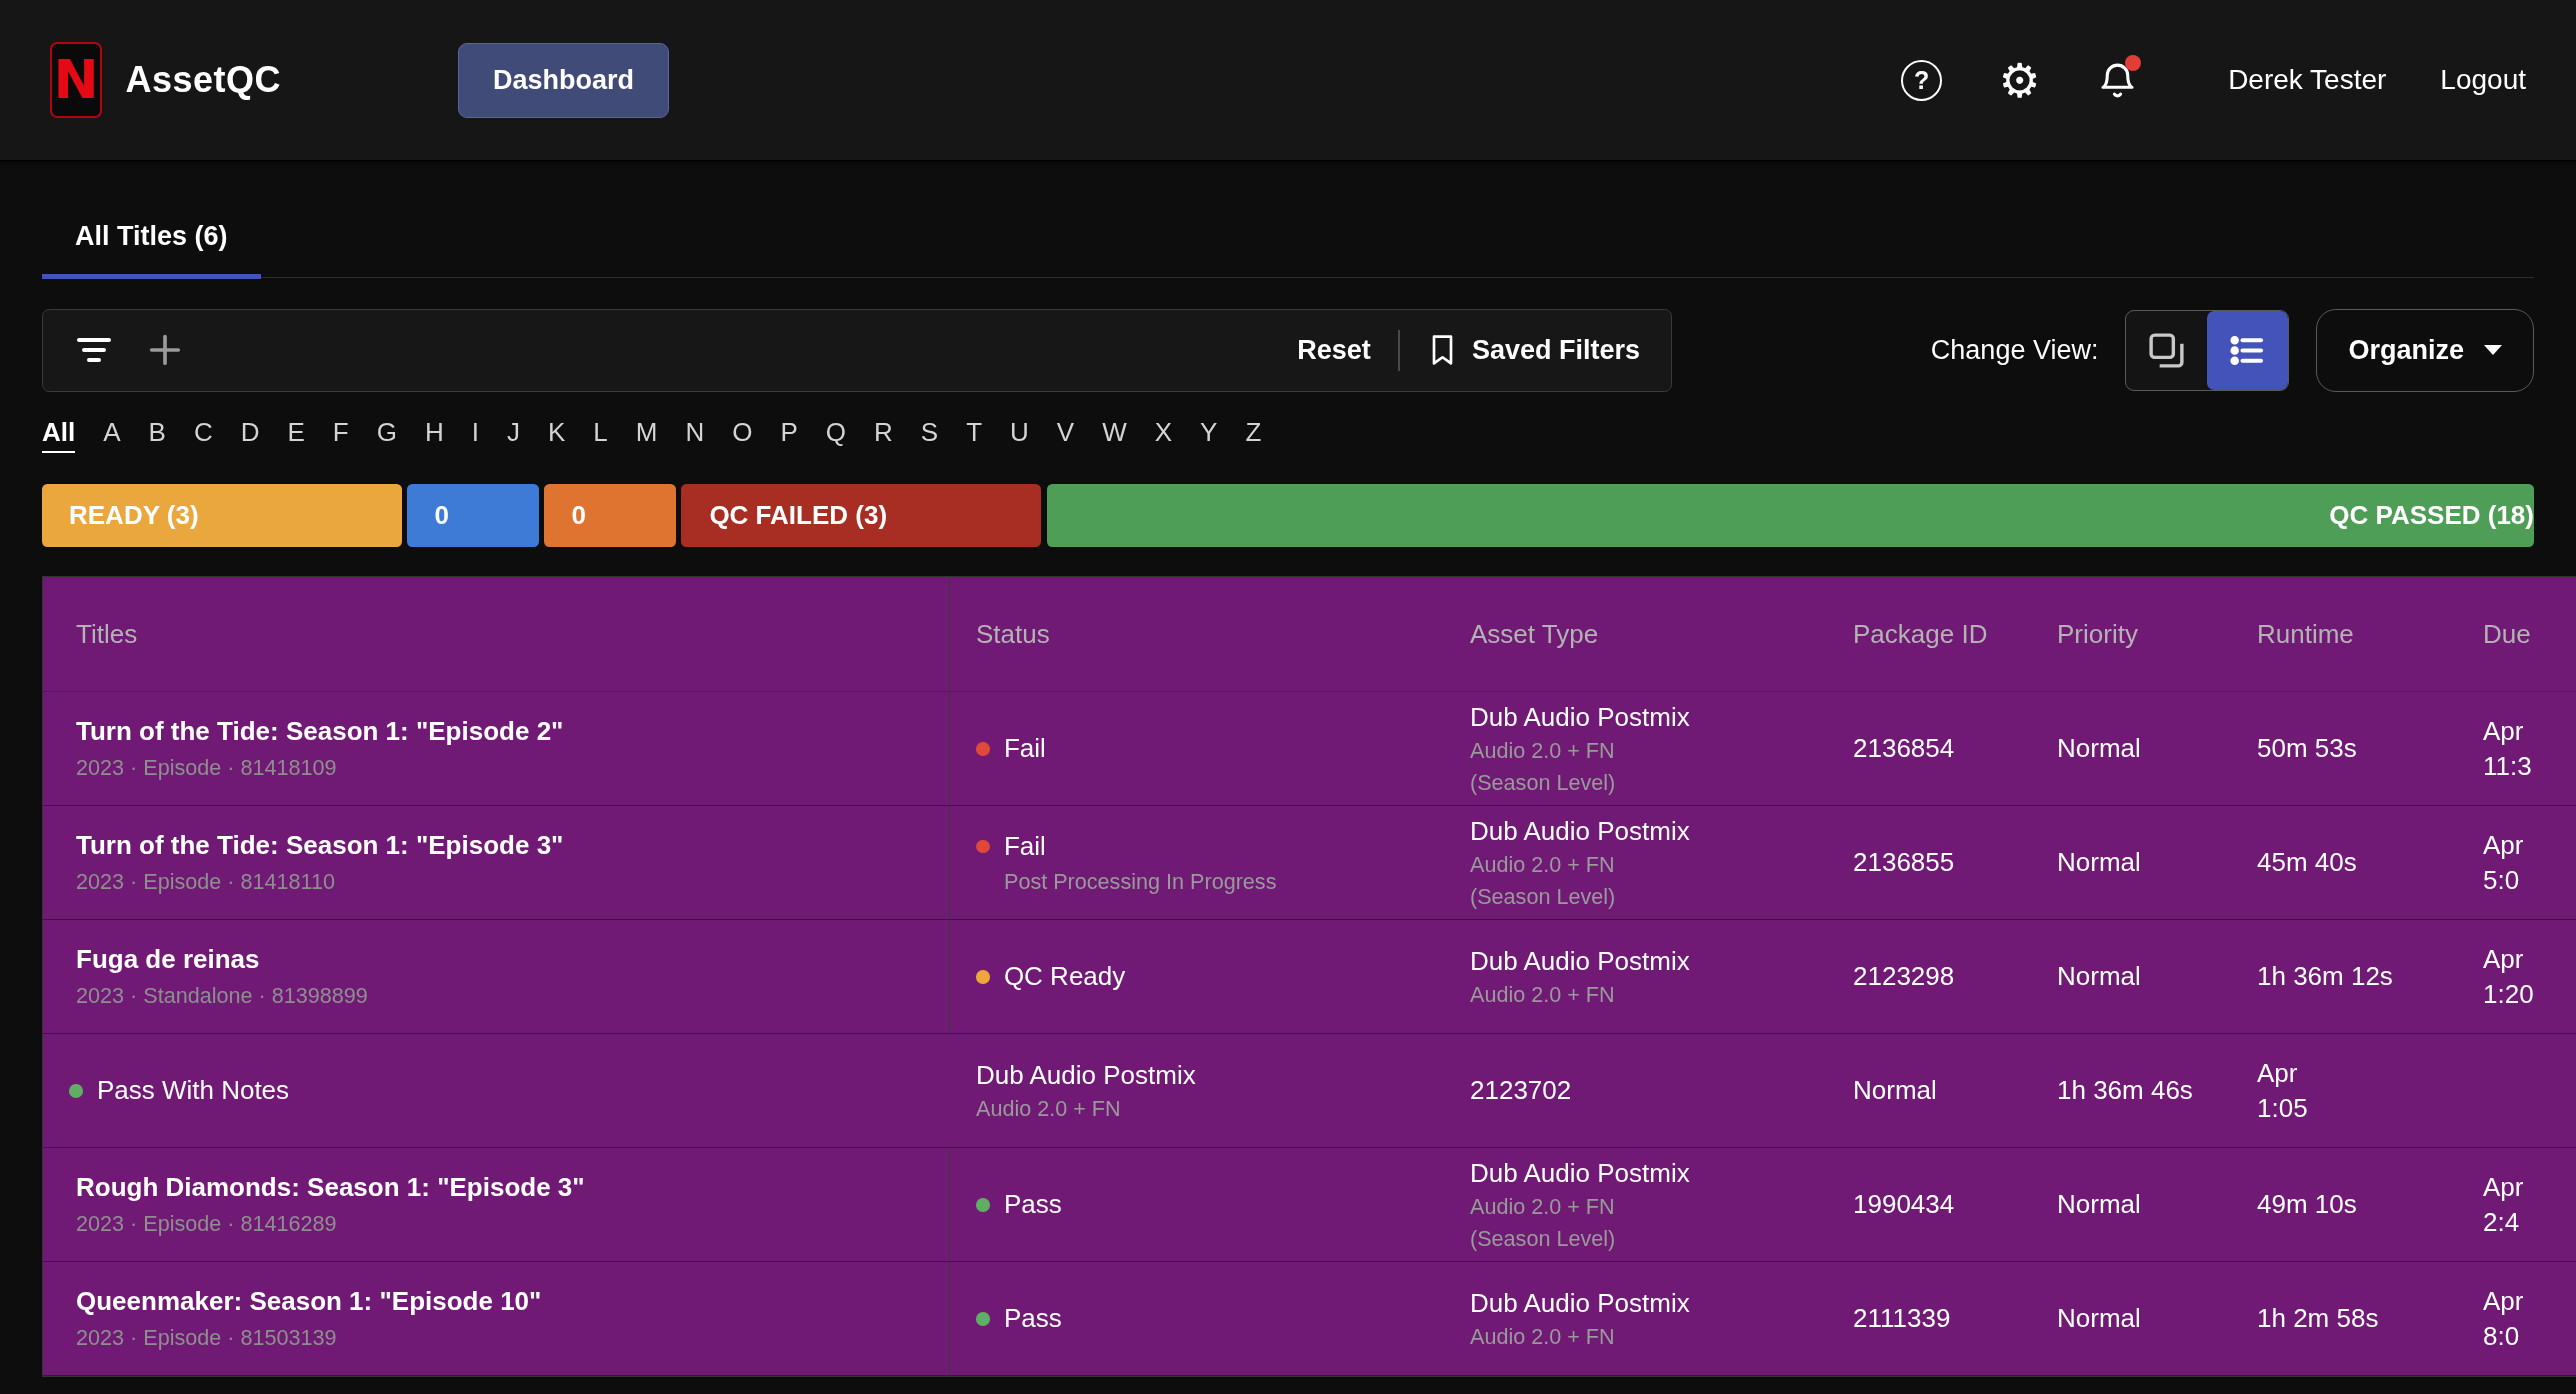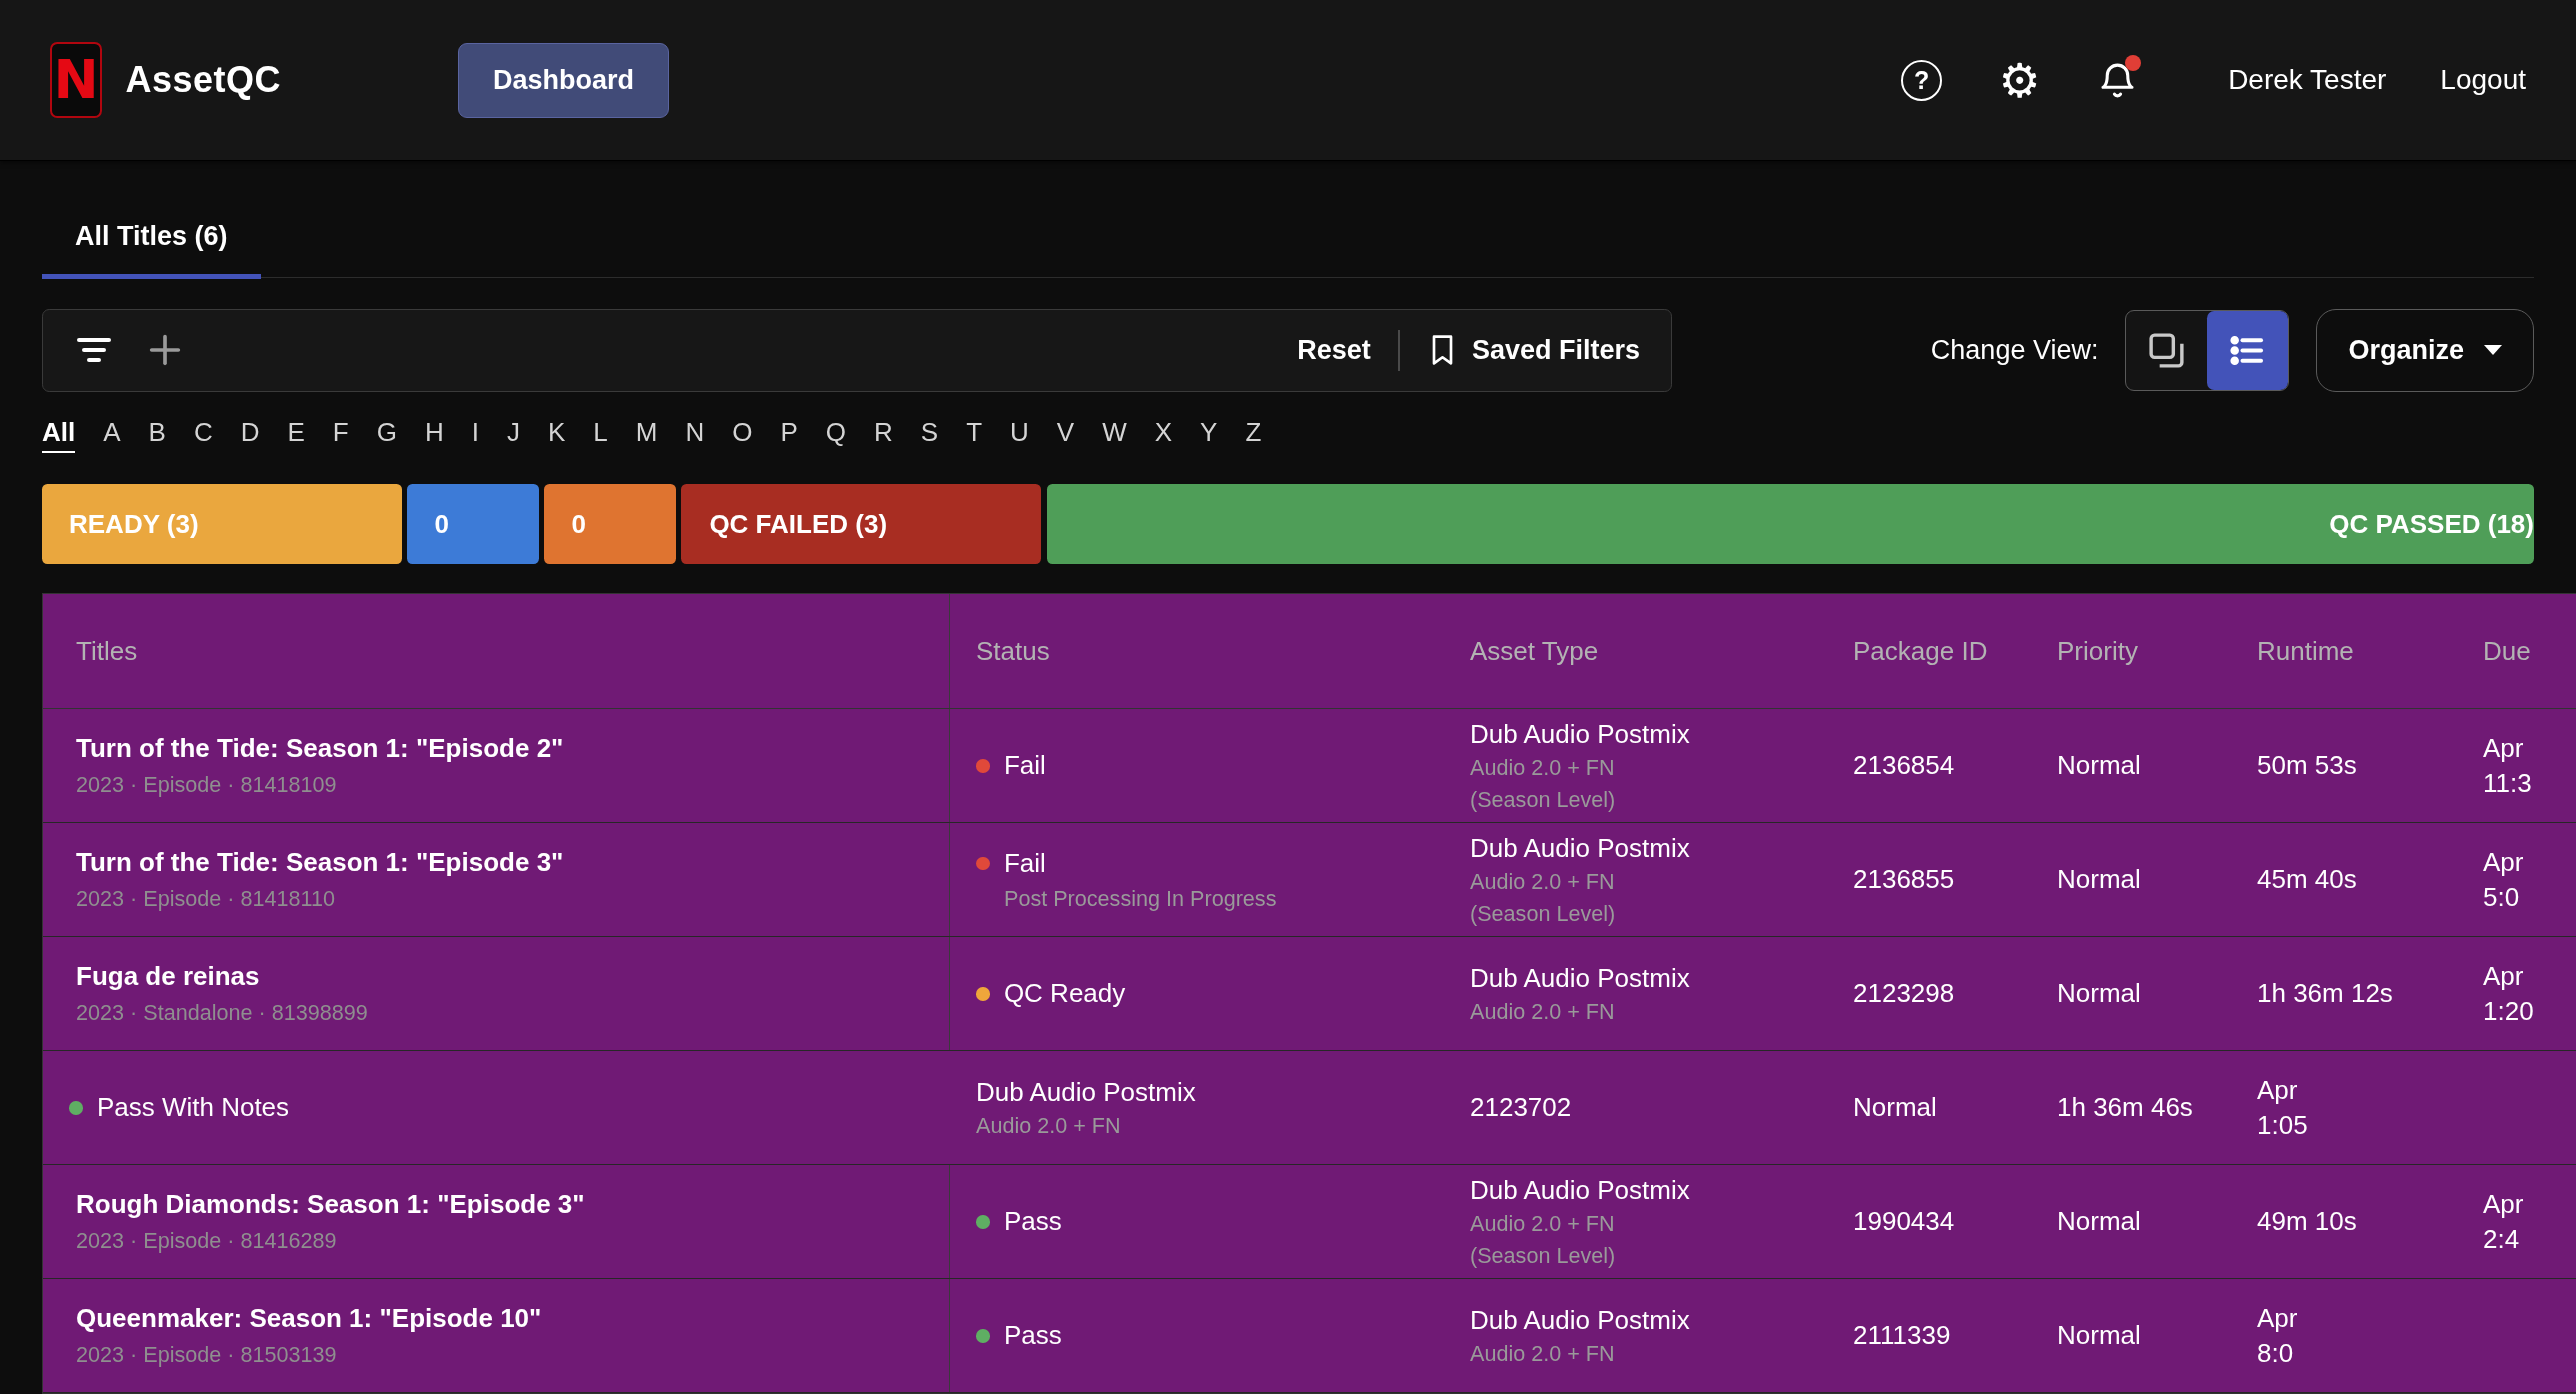--- a/index.html
+++ b/index.html
@@ -134,21 +134,21 @@
     border-right: 9px solid transparent;
     border-top: 10.8px solid #fff;
   }
 
   
   .alphabet { margin-top: 25px; display: flex; align-items: baseline; gap: 28px; font-size: 26px; color: #d4d4d4; }
   .letter { cursor: pointer; padding-bottom: 3.6px; }
   .letter.selected { color: #fff; font-weight: bold; border-bottom: 2.7px solid #fff; }
 
   
-  .status-bar { margin-top: 31px; display: flex; gap: 5.4px; height: 80px; }
+  .status-bar { margin-top: 31px; display: flex; gap: 5.4px; height: 63px; }
   .segment {
     border-radius: 5.4px;
     display: flex; align-items: center;
     padding-left: 27px;
     font-size: 26px; font-weight: bold; color: #fff;
     cursor: pointer;
     overflow: hidden; white-space: nowrap;
   }
   .segment:last-child { flex: 1; justify-content: flex-end; }
 
@@ -501,20 +501,23 @@
             <div class="asset-line1">Dub Audio Postmix</div>
             <div class="asset-line-sub">Audio 2.0 + FN</div>
           </div>
           <div class="cell">
             <div class="plain-val">2111339</div>
           </div>
           <div class="cell">
             <div class="plain-val">Normal</div>
           </div>
           <div class="cell">
+            <div class="plain-val">1h 2m 58s</div>
+          </div>
+          <div class="cell">
             <div class="due-line">Apr</div>
             <div class="due-line">8:0</div>
           </div>
         </div>
       </div>
   </div>
 
 </main>
 
 

